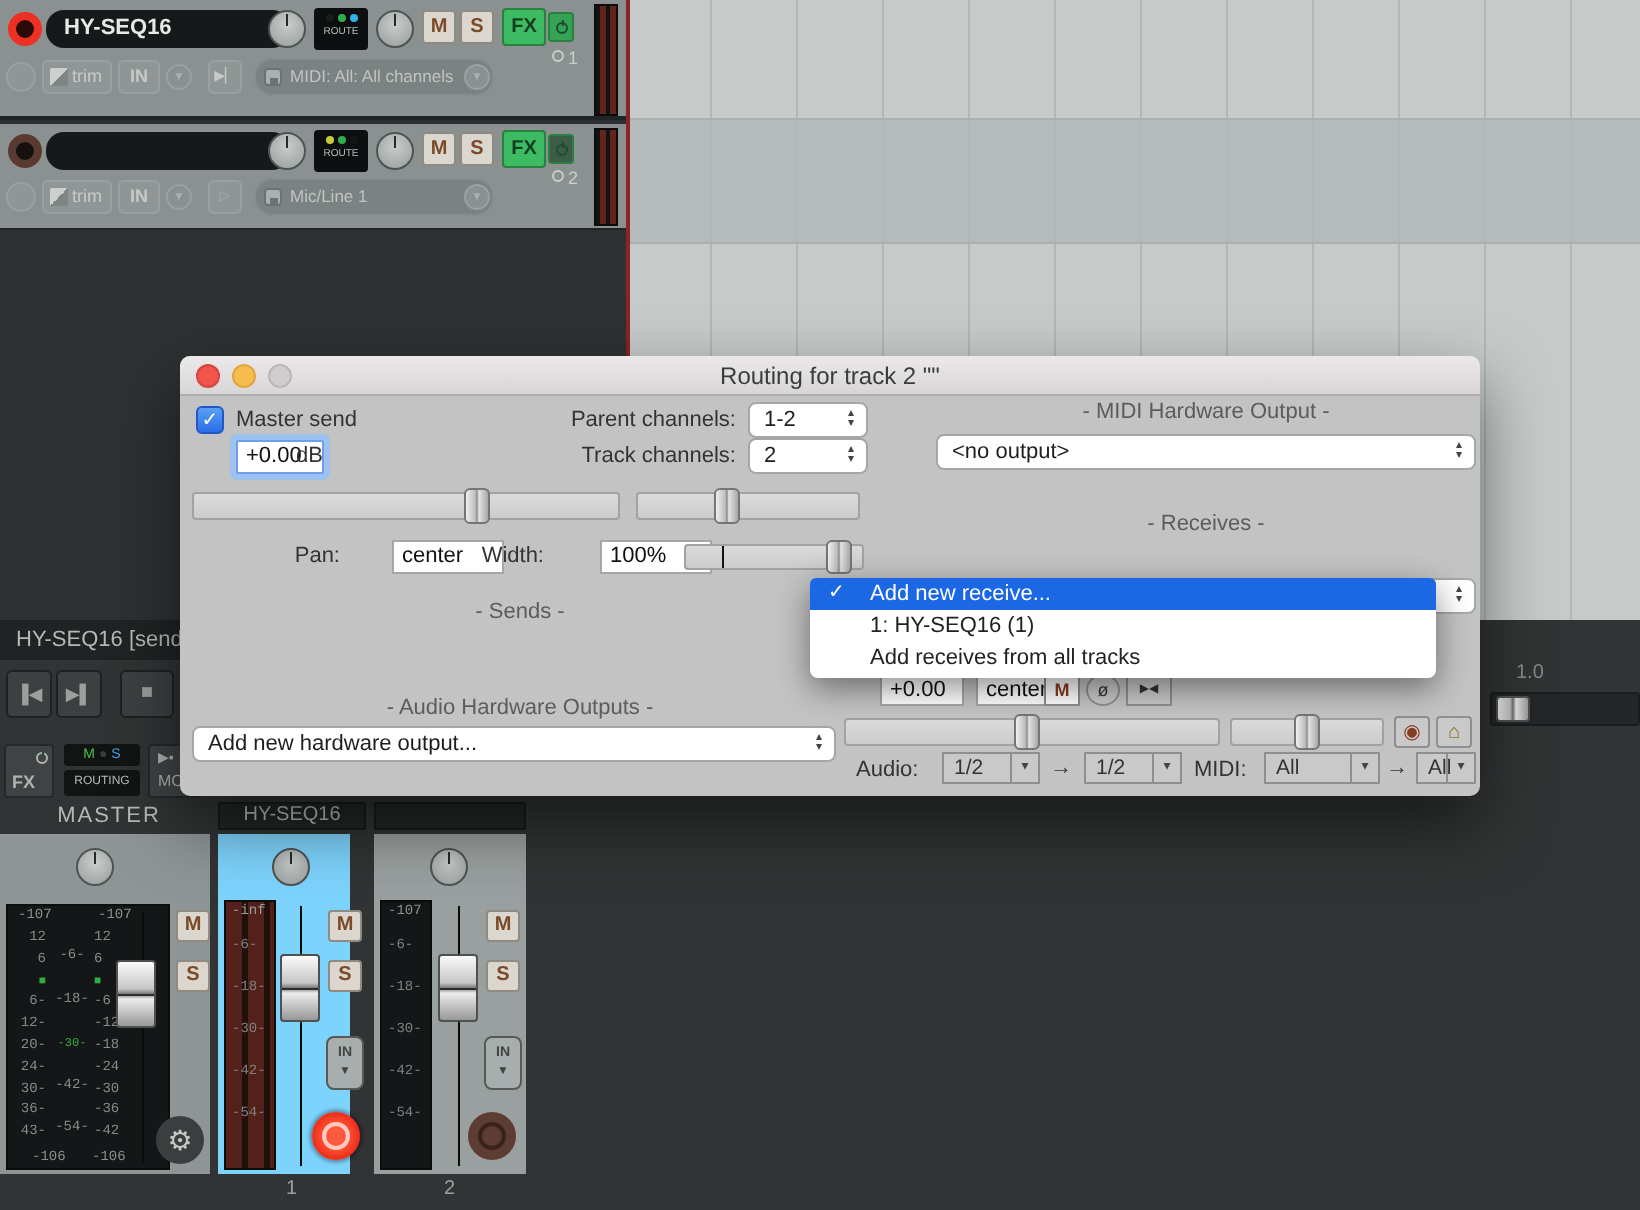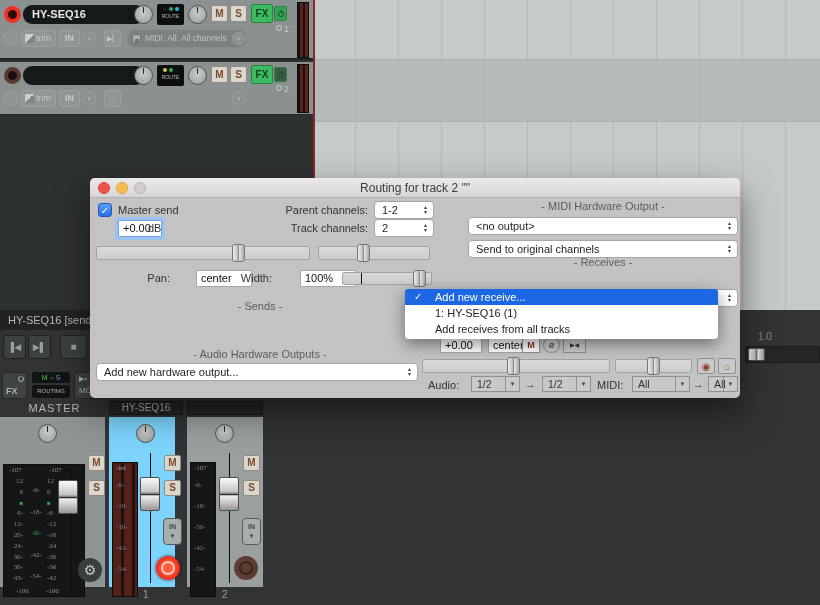--- a/index.html
+++ b/index.html
@@ -58,21 +58,21 @@
   .caption{left:0;top:310px;width:262px;height:20px;background:#202223;color:#b5b9b8;
            font-size:11px;line-height:20px;padding-left:8px;}
   .tbtn{position:absolute;top:335px;height:24px;background:#3c4041;border:1px solid #1e2021;
         border-radius:3px;color:#9b9f9e;text-align:center;font-size:9px;line-height:22px;}
   .chip{position:absolute;background:#3f4344;border:1px solid #25282a;border-radius:2px;color:#aeb2b1;}
   .ledpanel{background:#121414;border-radius:2px;font-size:7px;line-height:11px;text-align:center;}
   .mixname{background:#232526;border:1px solid #181a1b;color:#b6bab9;font-size:10px;
            text-align:center;line-height:12px;overflow:hidden;}
   .strip{position:absolute;top:417px;height:170px;}
   .vmeter{position:absolute;background:#141617;border:1px solid #0b0d0d;
-          font-family:Liberation Serif, serif;margin-top:12px;}
+          font-family:Liberation Mono, monospace;}
   .meter-red{background:repeating-linear-gradient(90deg,#54201a 0 8px,#20100d 8px 11px);}
   .mpeak{position:absolute;top:1px;font-size:7px;color:#8b8f8e;}
   .mscale{position:absolute;font-size:7px;color:#7d8180;line-height:21px;text-align:left;}
   .mcol{position:absolute;font-size:7px;color:#868a89;line-height:10.8px;}
   .mcol div:nth-child(3){color:#2fae3f;font-size:6px;}
   .fline{position:absolute;width:1px;background:#0a0c0c;}
   .fthumb{position:absolute;width:20px;height:34px;border:1px solid #4d5151;border-radius:2px;
           background:linear-gradient(#fbfbfb,#c6c6c6 42%,#787878 50%,#ececec 58%,#989898);}
   .fthumb::after{content:"";position:absolute;left:0;top:16px;width:100%;height:1px;background:#2c2c2c;}
   .msbtn{position:absolute;width:17px;height:16px;background:#dbd7ce;border:1px solid #8f8b81;
@@ -211,20 +211,24 @@
           <span class="pwr"></span>
         </div>
       <div class="abs circbtn" style="left:3px;top:29px;width:15px;height:15px"></div>
       <div class="abs rowbtn" style="left:21px;top:28px;width:35px;height:17px;line-height:15px;padding-left:14px">
         <span class="abs" style="left:3px;top:3px;width:9px;height:9px;background:linear-gradient(135deg,#ccd1d0 50%,#7f8585 50%);border-radius:1px"></span>
         <span>trim</span>
       </div>
       <div class="abs rowbtn" style="left:59px;top:28px;width:21px;height:17px;line-height:15px;text-align:center;font-weight:bold">IN</div>
       <div class="abs dnarr" style="left:83px;top:30px">▼</div>
       <div class="abs rowbtn" style="left:104px;top:28px;width:17px;height:17px;line-height:15px;text-align:center;font-size:7px;color:#a8aead">▷</div>
+      <div class="abs pill" style="left:127px;top:27px;width:120px;height:19px;padding-left:17px">
+        <span class="disk" style="left:4px;top:4px"></span>
+        <span>Mic/Line 1</span>
+      </div>
       <div class="abs dnarr" style="left:232px;top:30px;background:#8b9191">▼</div>
       <div class="abs tmeter" style="left:297px;top:2px;width:12px;height:49px"></div>
       <div class="abs tidx" style="left:276px;top:22px">2</div>
     </div>
   </div>
 
   <div class="abs caption">
     <span>HY-SEQ16 [sends]</span>
   </div>
   <div class="tbtn" style="left:3px;width:23px">▐◀</div>
@@ -393,23 +397,20 @@
 
       <div class="hdr" style="left:60px;top:150px;width:220px">- Audio Hardware Outputs -</div>
       <div class="popbtn" style="left:6px;top:165px;width:322px;height:18px">
         <span>Add new hardware output...</span><span class="chev"></span>
       </div>
 
       <div class="hdr" style="left:378px;top:2px;width:270px">- MIDI Hardware Output -</div>
       <div class="popbtn" style="left:378px;top:19px;width:270px;height:18px">
         <span>&lt;no output&gt;</span><span class="chev"></span>
       </div>
-      <div class="popbtn" style="left:378px;top:42px;width:270px;height:18px">
-        <span>Send to original channels</span><span class="chev"></span>
-      </div>
 
       <div class="hdr" style="left:378px;top:58px;width:270px">- Receives -</div>
       <div class="popbtn" style="left:315px;top:91px;width:333px;height:18px">
         <span>Add new receive...</span><span class="chev"></span>
       </div>
 
       <div class="field" style="left:330px;top:139px;width:42px;height:16px">+0.00</div>
       <div class="field" style="left:378px;top:139px;width:48px;height:16px">center</div>
       <div class="minibtn" style="left:432px;top:139px;width:18px;height:16px;font-weight:bold;color:#8a3c20;background:#fff;line-height:14px">M</div>
       <div class="minibtn" style="left:453px;top:139px;width:17px;height:16px;border-radius:50%;line-height:14px">ø</div>

